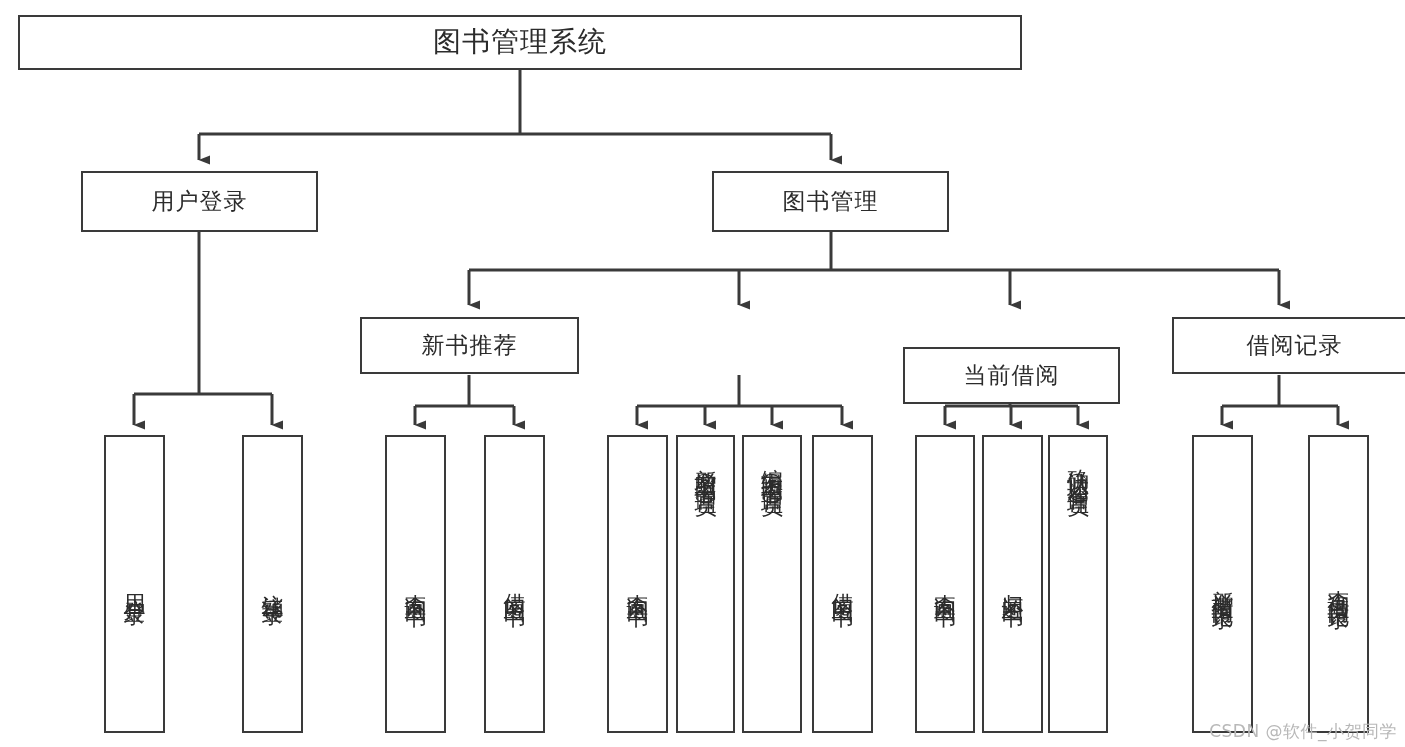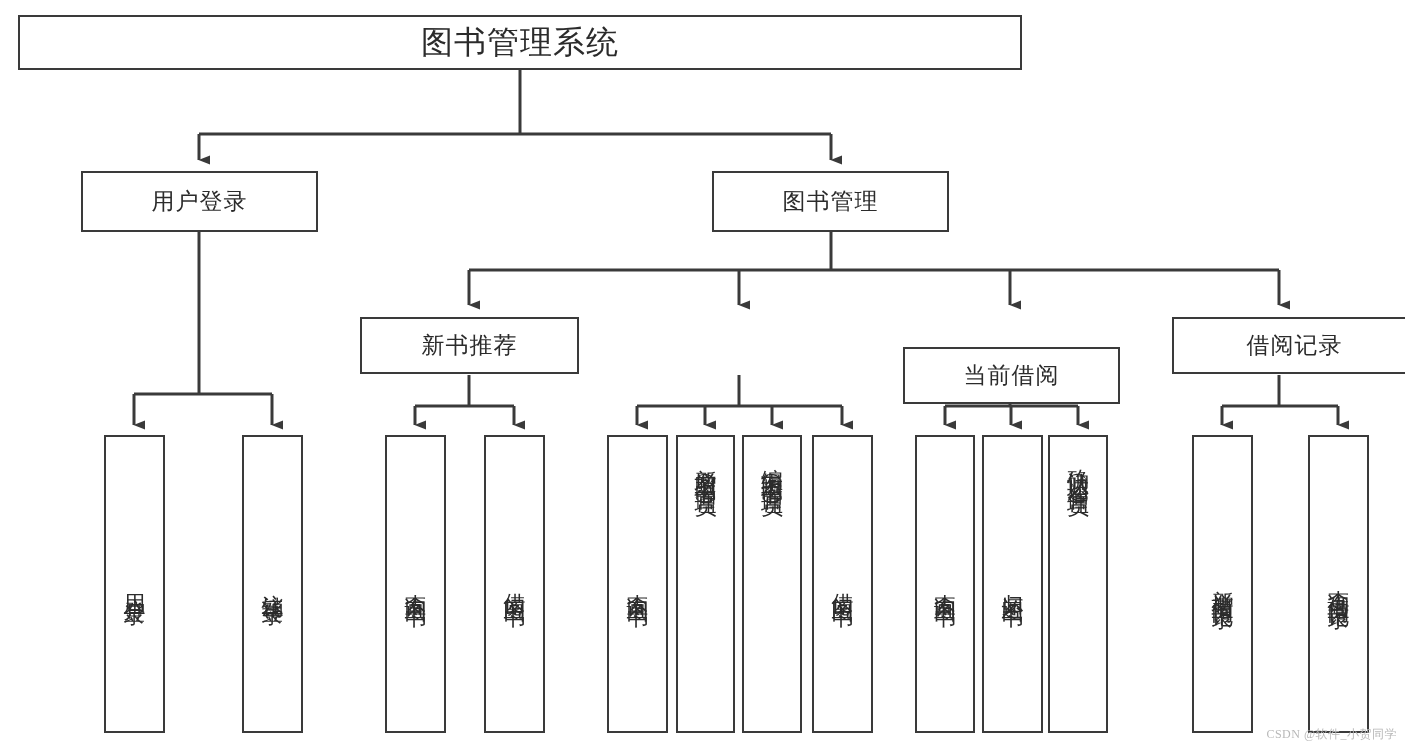--- a/index.html
+++ b/index.html
@@ -39,21 +39,21 @@
   .node-label {
     color: #2b2b2b;
     letter-spacing: 1px;
     white-space: nowrap;
     line-height: 1.15;
   }
   .node.horizontal .node-label {
     font-size: 23px;
   }
   .node.root .node-label {
-    font-size: 32px;
+    font-size: 28px;
   }
   
   .node.vertical {
     align-items: flex-start;
     padding-top: 14px;
   }
   .node.vertical .node-label {
     writing-mode: vertical-rl;
     text-orientation: upright;
     font-size: 22px;
@@ -63,25 +63,24 @@
     text-align: left;
   }
   .node.vertical.centered {
     align-items: center;
     padding-top: 0;
   }
   .watermark {
     position: absolute;
     right: 8px;
     bottom: 4px;
-    font-size: 12px;
+    font-size: 17px;
     color: #b8b8b8;
     letter-spacing: 0.5px;
     white-space: nowrap;
-    font-family: Liberation Serif, serif;
   }
 </style>
 </head>
 <body>
 
 <div id="diagram-root">
 
   <svg class="edges" viewBox="0 0 1405 747" xmlns="http://www.w3.org/2000/svg">
     <defs>
       <marker id="arrowhead" markerWidth="10" markerHeight="12" refX="5" refY="11" orient="auto" markerUnits="userSpaceOnUse">

